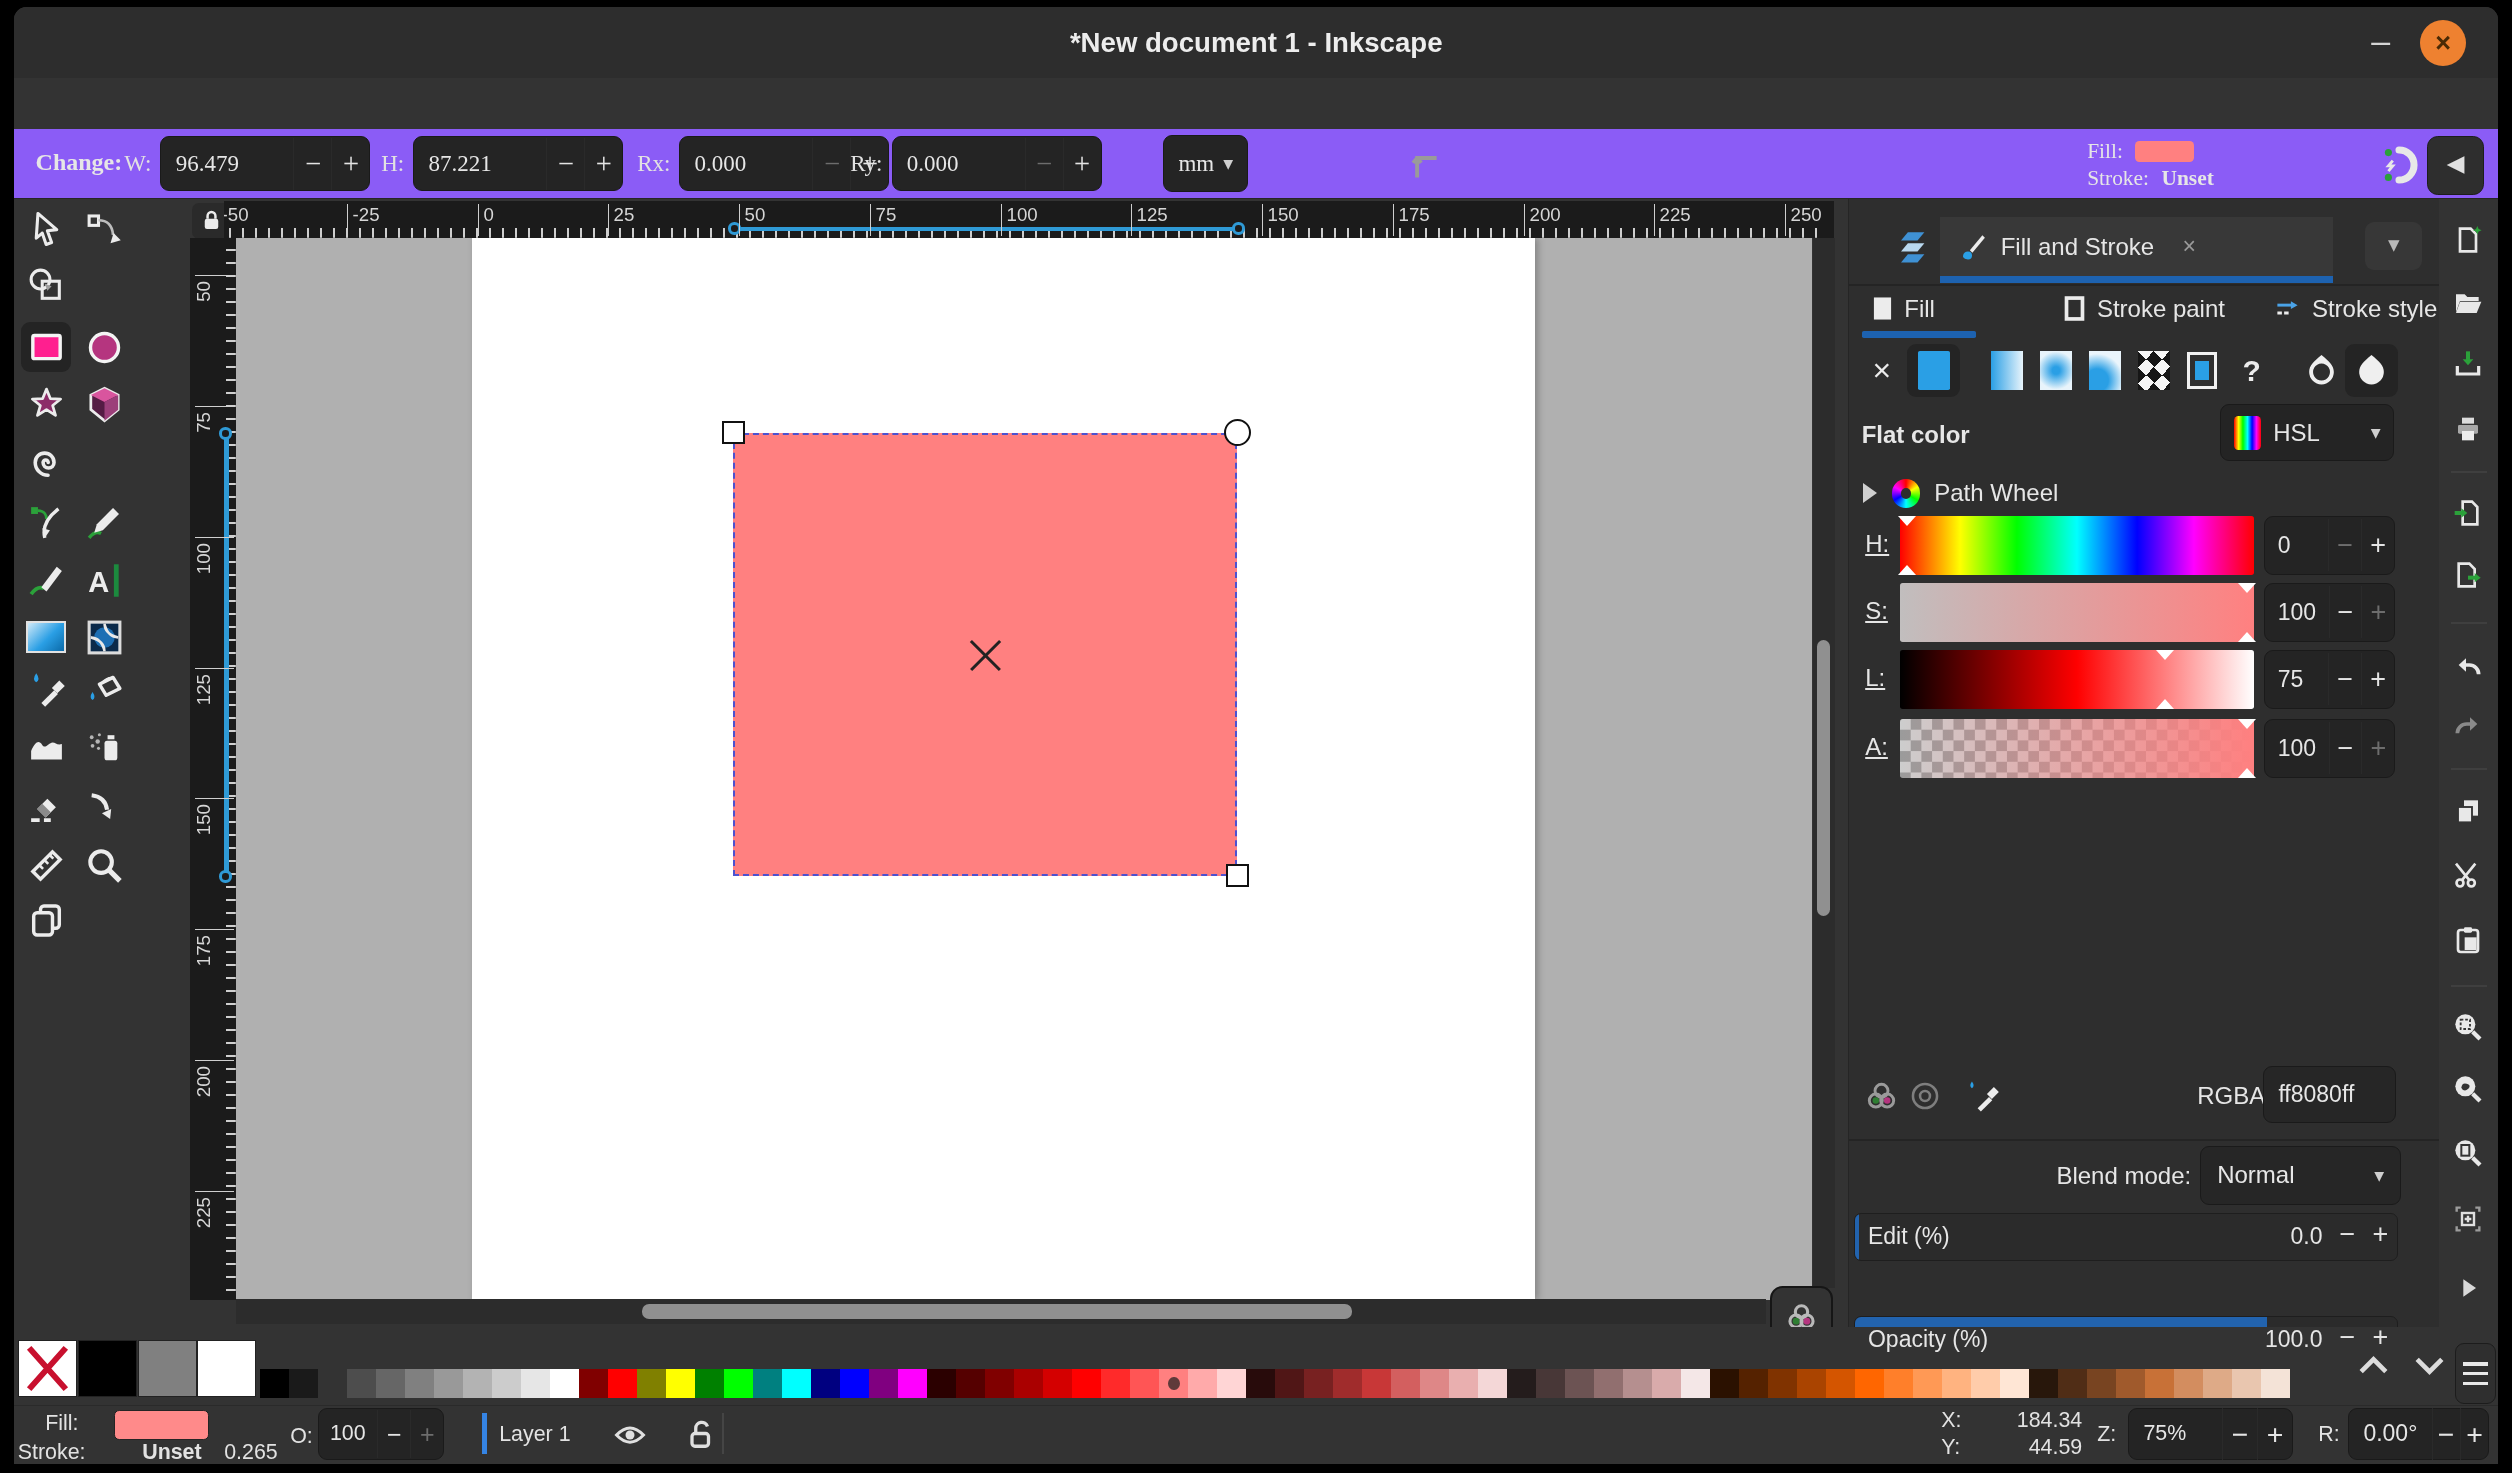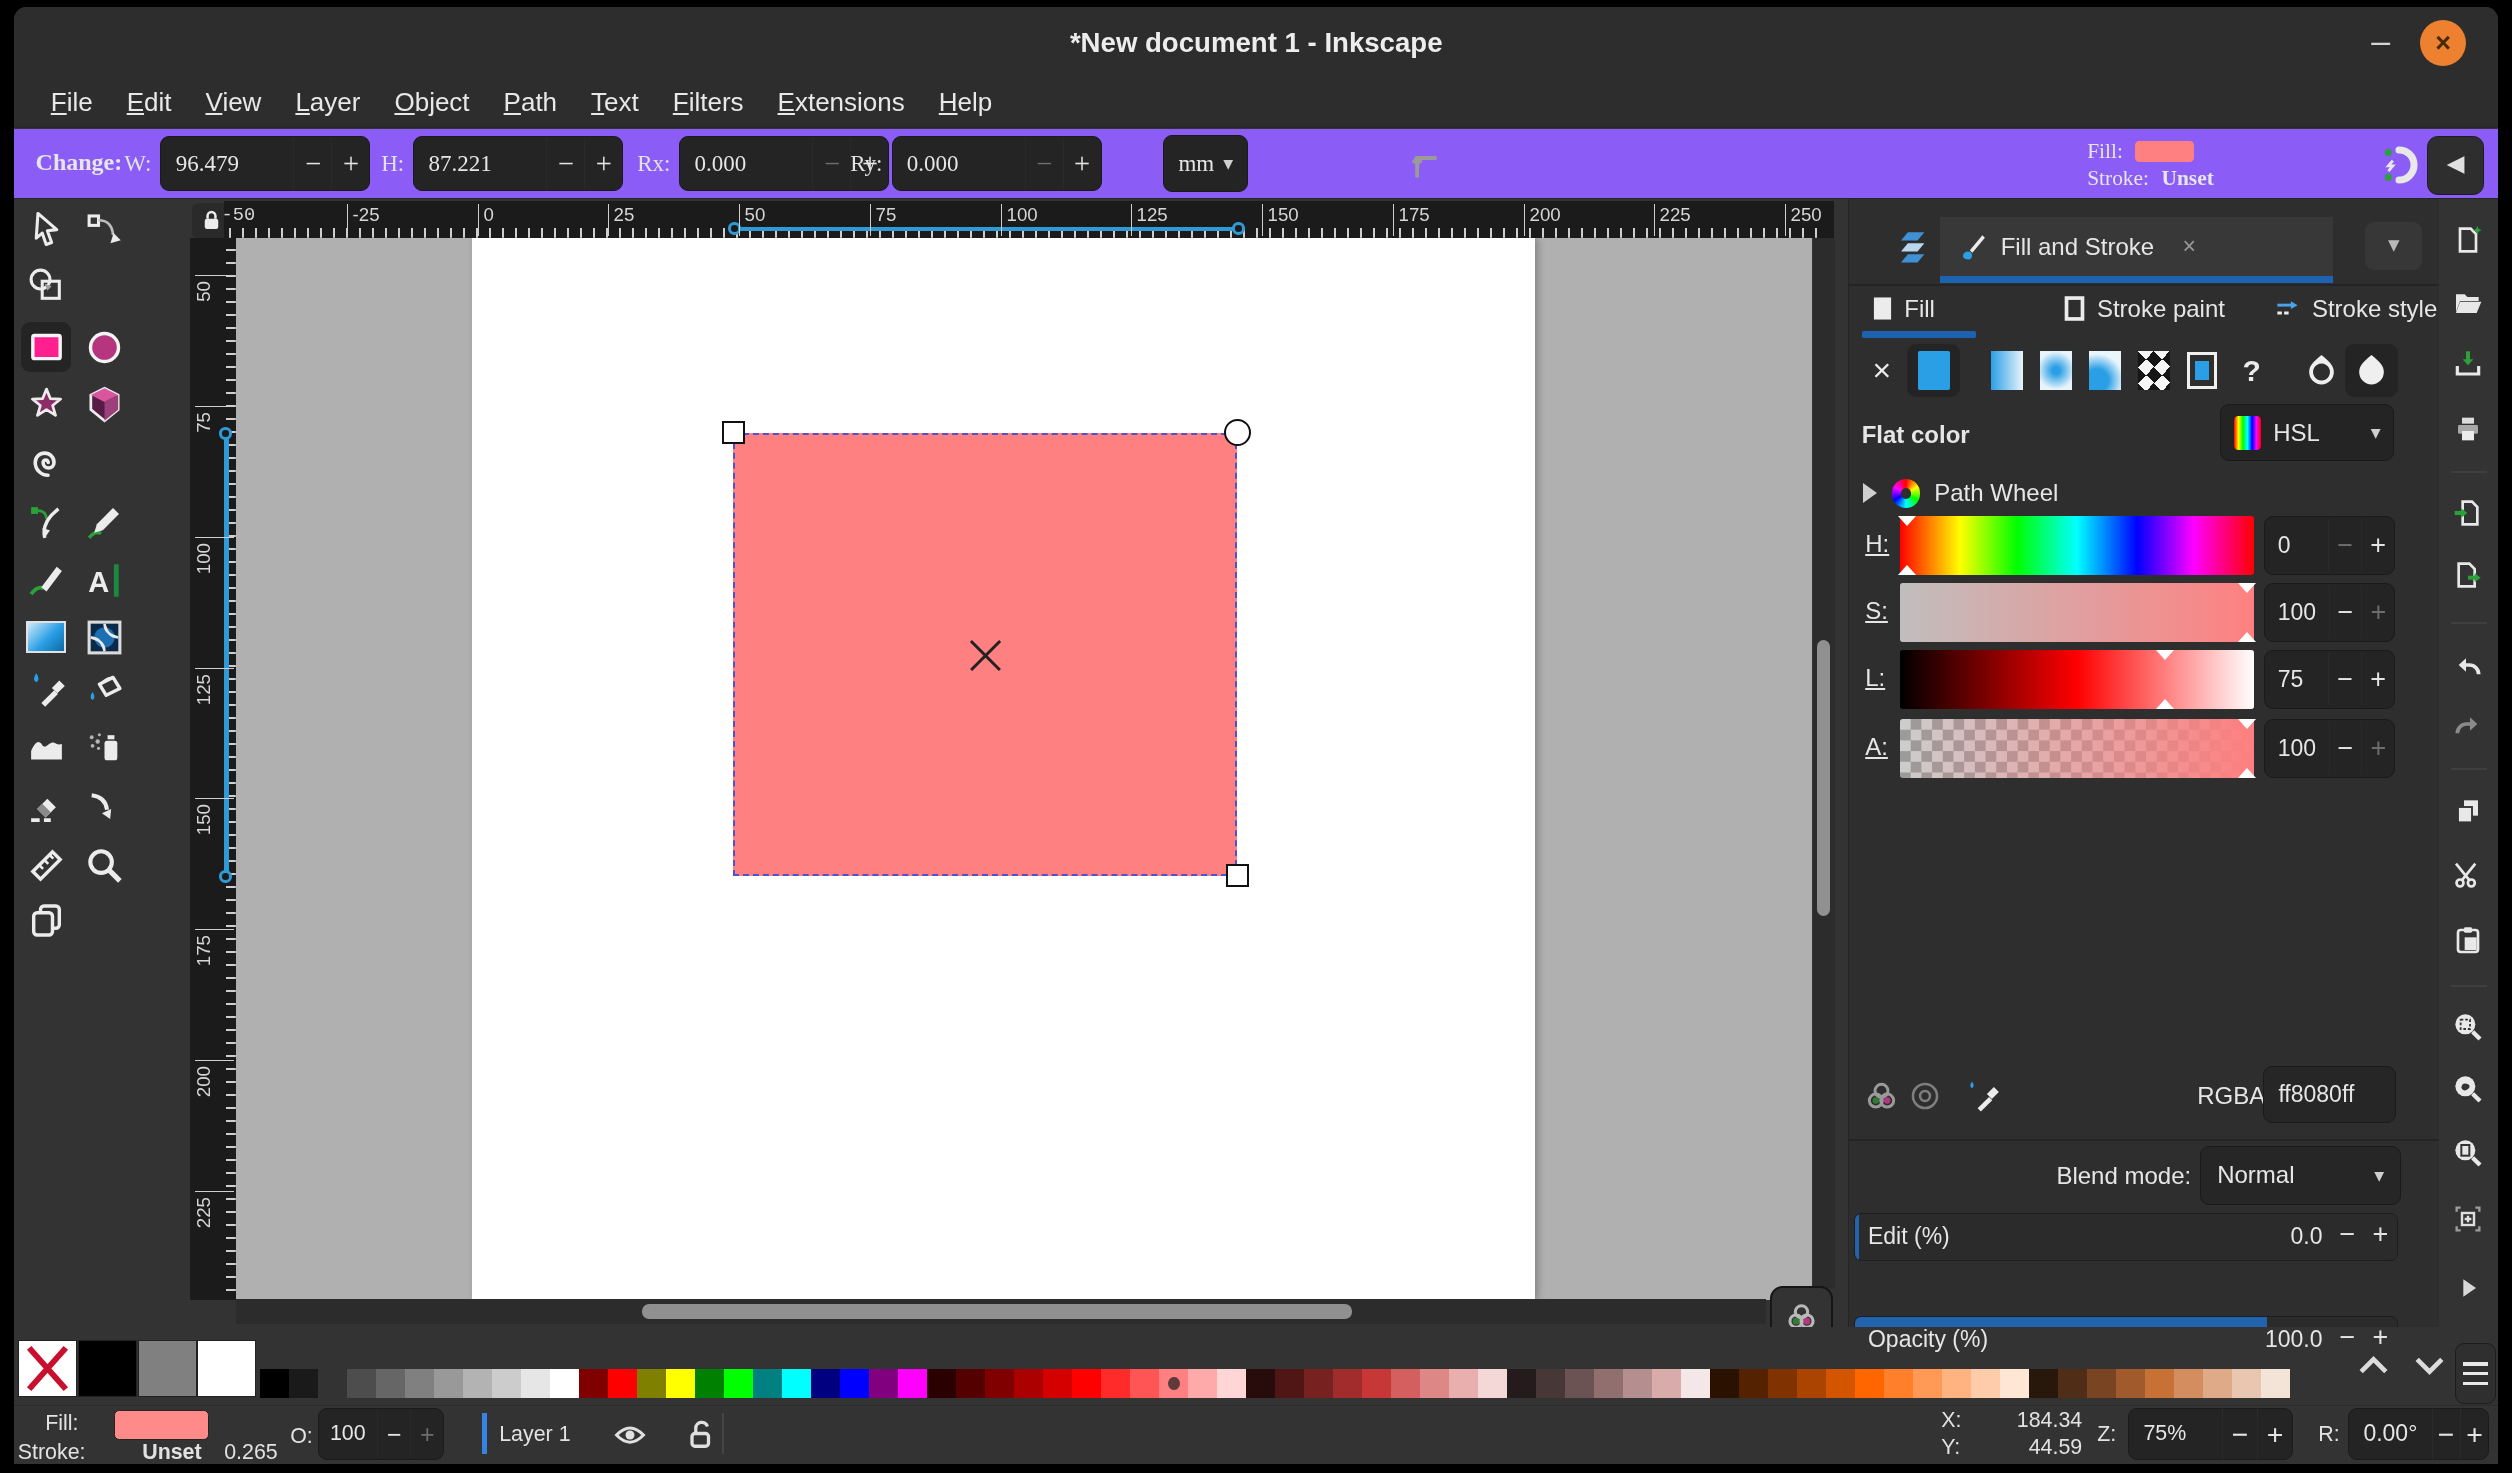--- a/index.html
+++ b/index.html
@@ -178,32 +178,20 @@
 
 <div id="stage">
 <div id="window">
 
   <div id="titlebar" class="abs">
     <div id="title">*New document 1 - Inkscape</div>
     <div id="min-btn">–</div>
     <div id="close-btn">×</div>
   </div>
 
-  <div id="menubar" class="abs">
-    <span class="menu-item">File</span>
-    <span class="menu-item">Edit</span>
-    <span class="menu-item">View</span>
-    <span class="menu-item">Layer</span>
-    <span class="menu-item">Object</span>
-    <span class="menu-item">Path</span>
-    <span class="menu-item">Text</span>
-    <span class="menu-item">Filters</span>
-    <span class="menu-item">Extensions</span>
-    <span class="menu-item">Help</span>
-  </div>
 
   <div id="optionsbar" class="abs">
     <span id="change-label">Change:</span>
     <div class="opt-group" style="left:110px">
       <span class="opt-label">W:</span>
       <div class="spin" style="width:210px">
         <span class="val">96.479</span>
         <span class="sbtn">−</span>
         <span class="sbtn">+</span>
       </div>
@@ -418,21 +406,21 @@
             <rect x="6" y="10.5" width="12" height="9" rx="2" fill="#ececec"></rect>
             <path d="M8.5 10.5 V8 a3.5 3.5 0 0 1 7 0 v2.5" fill="none" stroke="#ececec" stroke-width="2.2"></path>
           </svg>
     </div>
   </div>
 
   <div id="hruler" class="abs">
     <div class="sel-span-h" style="left:510px;width:504px"></div>
     <div class="sel-knob" style="left:504px;top:21.4px"></div>
     <div class="sel-knob" style="left:1008px;top:21.4px"></div>
-  <div class="hlab" style="left: -8px; font-family: Liberation Mono, monospace;">-50</div>
+  <div class="hlab" style="left: -8px;">-50</div>
         <div class="hlab" style="left: 123px;">-25</div>
         <div class="hlab" style="left: 254px;">0</div>
         <div class="hlab" style="left: 384px;">25</div>
         <div class="hlab" style="left: 515px;">50</div>
         <div class="hlab" style="left: 646px;">75</div>
         <div class="hlab" style="left: 777px;">100</div>
         <div class="hlab" style="left: 907px;">125</div>
         <div class="hlab" style="left: 1038px;">150</div>
         <div class="hlab" style="left: 1169px;">175</div>
         <div class="hlab" style="left: 1300px;">200</div>

